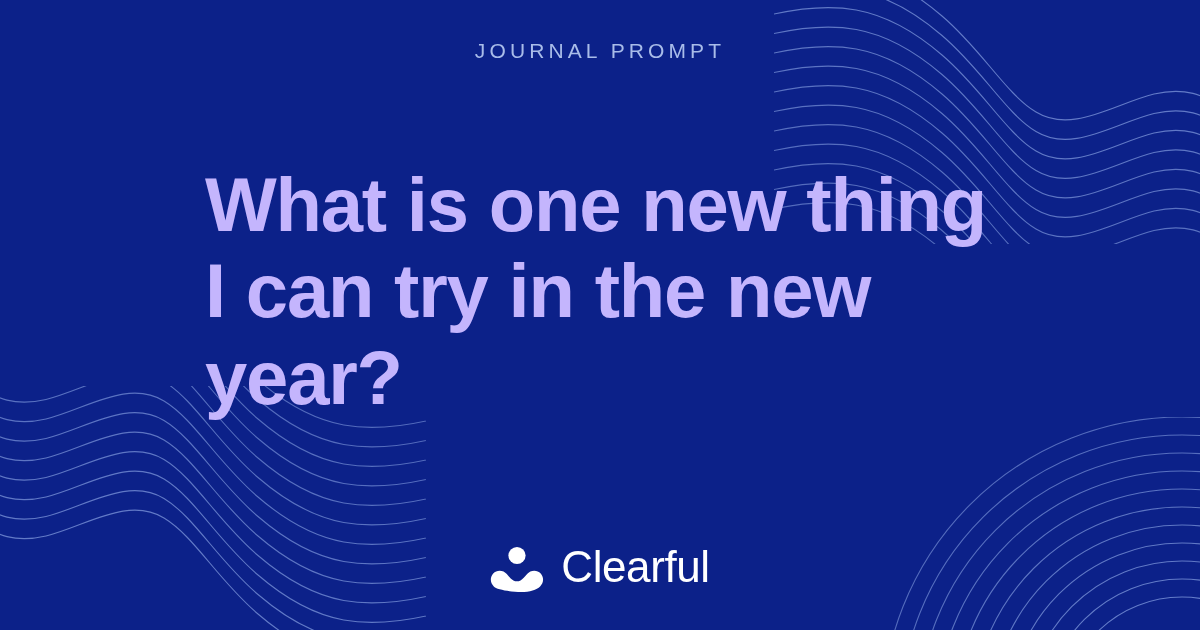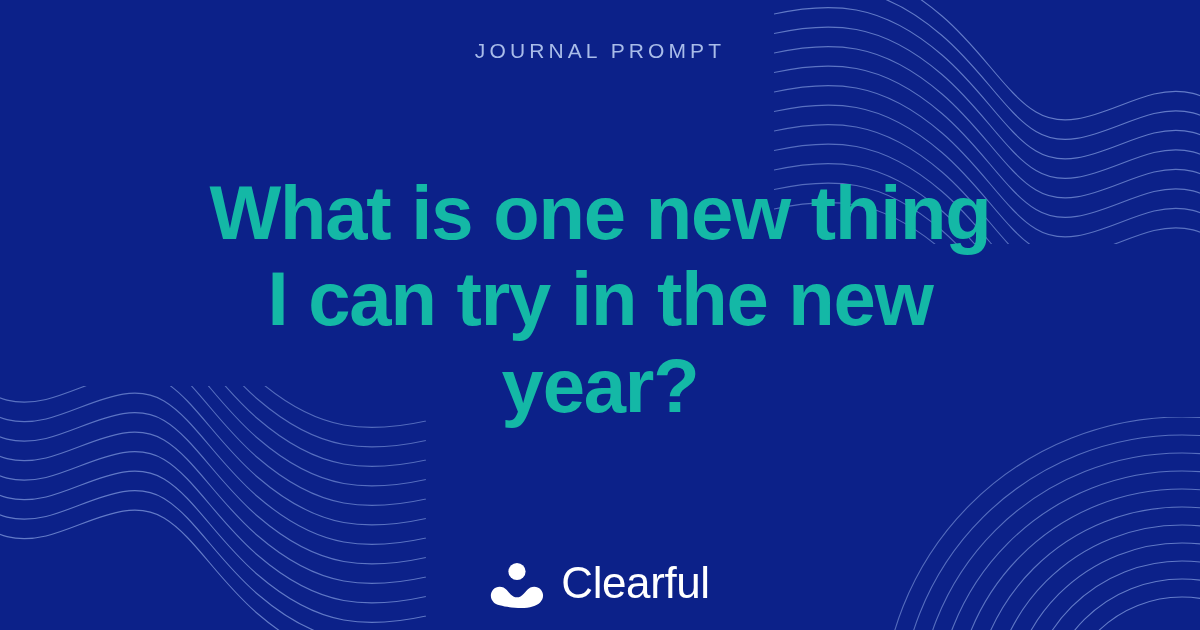--- a/index.html
+++ b/index.html
@@ -73,34 +73,33 @@
     display: flex;
     align-items: center;
     justify-content: center;
     width: 100%;
     padding: 0 36px 18px;
   }
 
   .headline {
     margin: 4px;
     max-width: 790px;
-    text-align: center;
     font-size: 76px;
     line-height: 1.14;
     font-weight: 700;
     letter-spacing: -1.2px;
-    color: #14b8a6;
+    color: #c4b5fd;
     word-spacing: 1px;
   }
 
   .logo {
     display: flex;
     align-items: center;
     gap: 17px;
-    margin-bottom: 20px;
+    margin-bottom: 36px;
   }
   .logo-mark {
     width: 54px;
     height: 54px;
     flex: 0 0 auto;
   }
   .logo-mark svg { display: block; width: 100%; height: 100%; }
   .logo-word {
     font-size: 44px;
     font-weight: 400;

